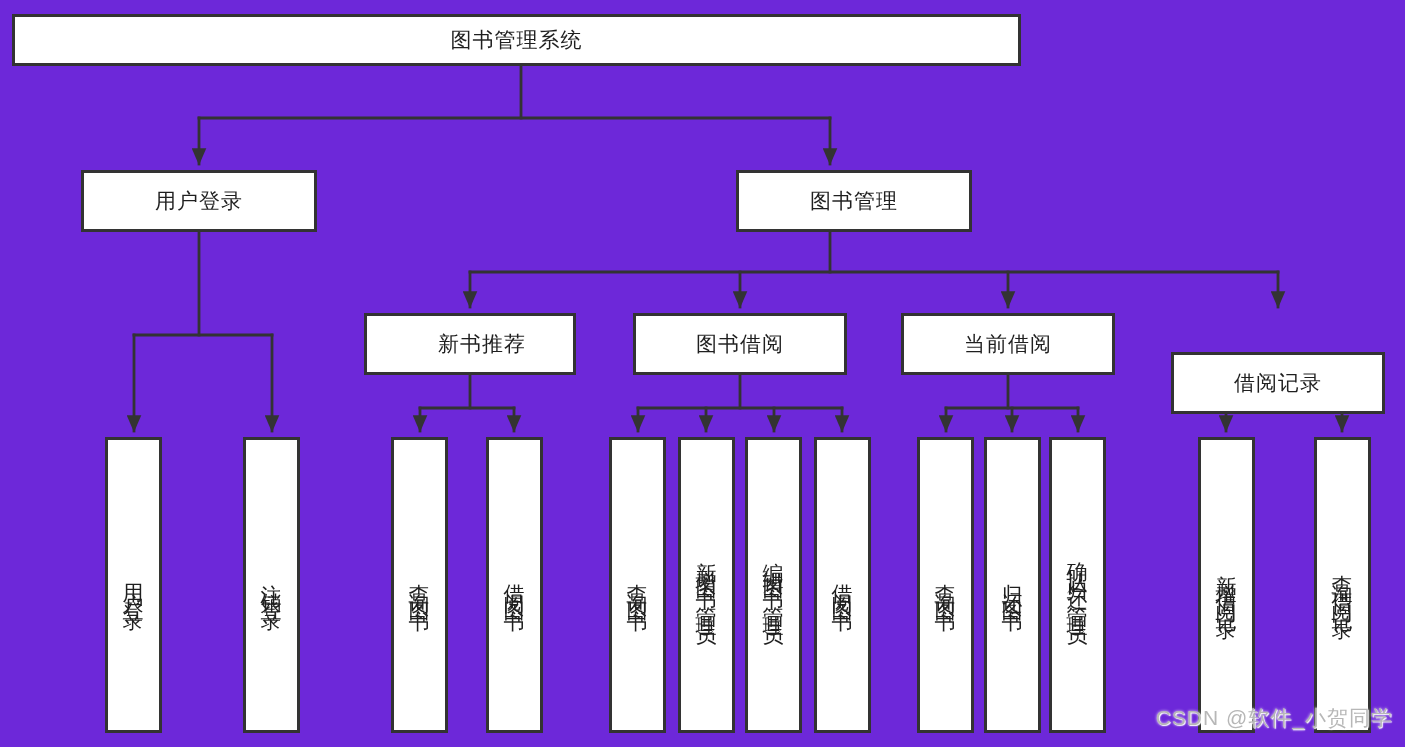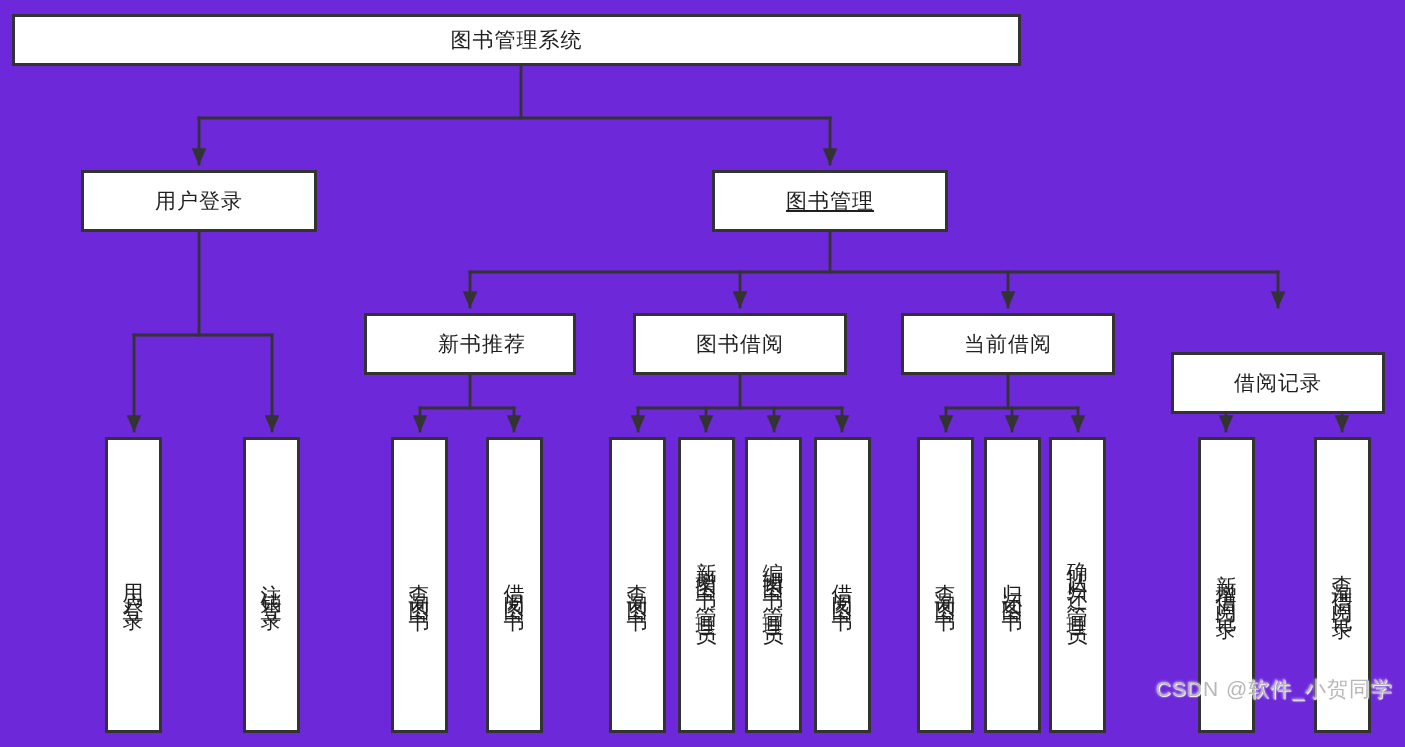--- a/index.html
+++ b/index.html
@@ -38,21 +38,21 @@
     writing-mode:vertical-rl;
     text-orientation:mixed;
     font-size:21px;
     letter-spacing:9px;
     color:#1f1f1f;
     line-height:1;
     white-space:nowrap;
   }
   .watermark{
     position:absolute;
-    right:12px;top:675px;
+    right:12px;top:704px;
     font-size:21px;
     color:#b7b7b7;
     text-shadow:0 0 3px #ffffff,1px 1px 1px #ffffff;
     z-index:5;
     letter-spacing:1px;
   }
 </style>
 </head>
 <body>
 
@@ -104,21 +104,21 @@
       <path d="M1278 375 V408"></path>
       <path d="M1226 408 H1342"></path>
       <path d="M1226 408 V431" marker-end="url(#arr)"></path>
       <path d="M1342 408 V431" marker-end="url(#arr)"></path>
     </g>
   </svg>
 
   <div class="box root">图书管理系统</div>
 
   <div class="box lvl2" style="left:81px;">用户登录</div>
-  <div class="box lvl2" style="left:712px;text-decoration:underline;">图书管理</div>
+  <div class="box lvl2" style="left:736px;">图书管理</div>
 
   <div class="box lvl3" style="left:364px;width:212px;padding-left:24px;">新书推荐</div>
   <div class="box lvl3" style="left:633px;width:214px;text-align:center;">图书借阅</div>
   <div class="box lvl3" style="left:901px;width:214px;">当前借阅</div>
   <div class="box lvl3" style="left:1171px;width:214px;margin-top:39px;">借阅记录</div>
 
   <div class="leaf" style="left:105px;">
     <span class="vtext">用户登录</span>
   </div>
   <div class="leaf" style="left:243px;">

